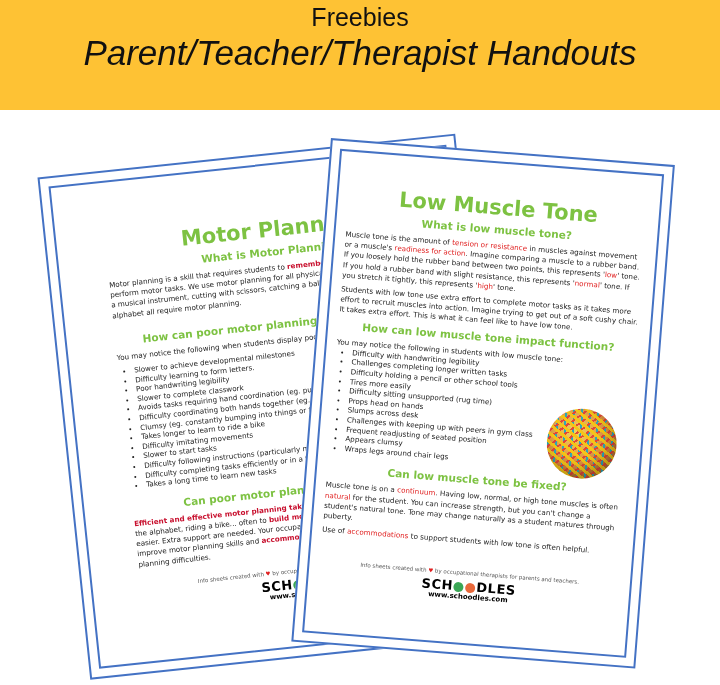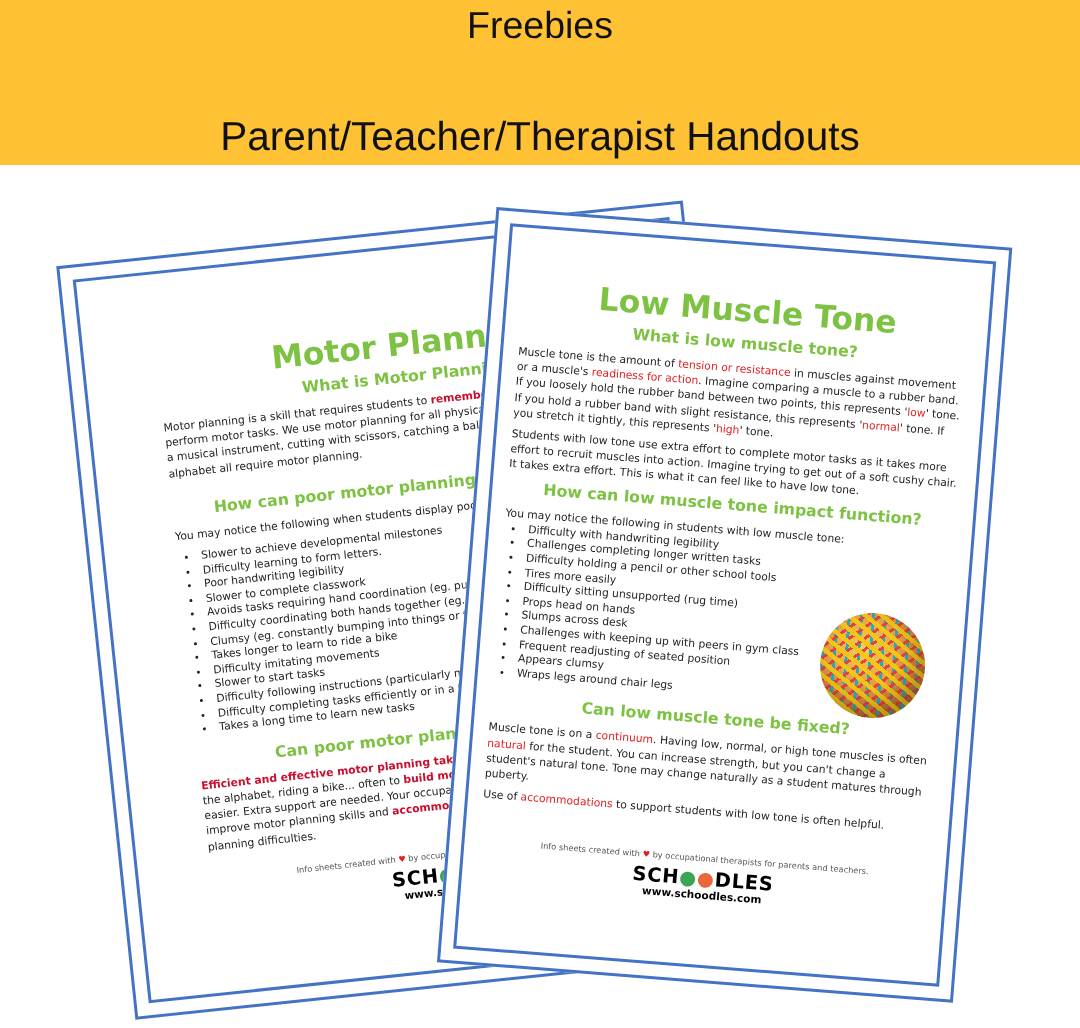--- a/index.html
+++ b/index.html
@@ -4,25 +4,25 @@
 <style>
   html, body { margin: 0; padding: 0; }
   body {
     width: 720px; height: 685px; position: relative; overflow: hidden;
     background: #ffffff;
     font-family: "Liberation Sans", sans-serif;
   }
   .banner {
     position: absolute; left: 0; top: 0; width: 720px; height: 110px;
     background: #fec234;
-    display: flex; flex-direction: column; align-items: center; justify-content: space-between;
+    display: flex; flex-direction: column; align-items: center; justify-content: flex-start;
     color: #111;
   }
   .banner .line1 { font-size: 25px; line-height: 34px; }
-  .banner .line2 { font-size: 27px; line-height: 38px; }
+  .banner .line2 { font-size: 35px; line-height: 38px; font-style: italic; }
 
   .sheet {
     position: absolute; background: #fff;
     box-sizing: border-box;
   }
   .frame-outer { position: absolute; inset: 0; border: 2px solid #4472c4; }
   .frame-inner { position: absolute; inset: 10px; border: 2px solid #4472c4; }
   .content { position: absolute; inset: 16px 18px; color: #222; font-family: "DejaVu Sans", sans-serif; }
 
   

